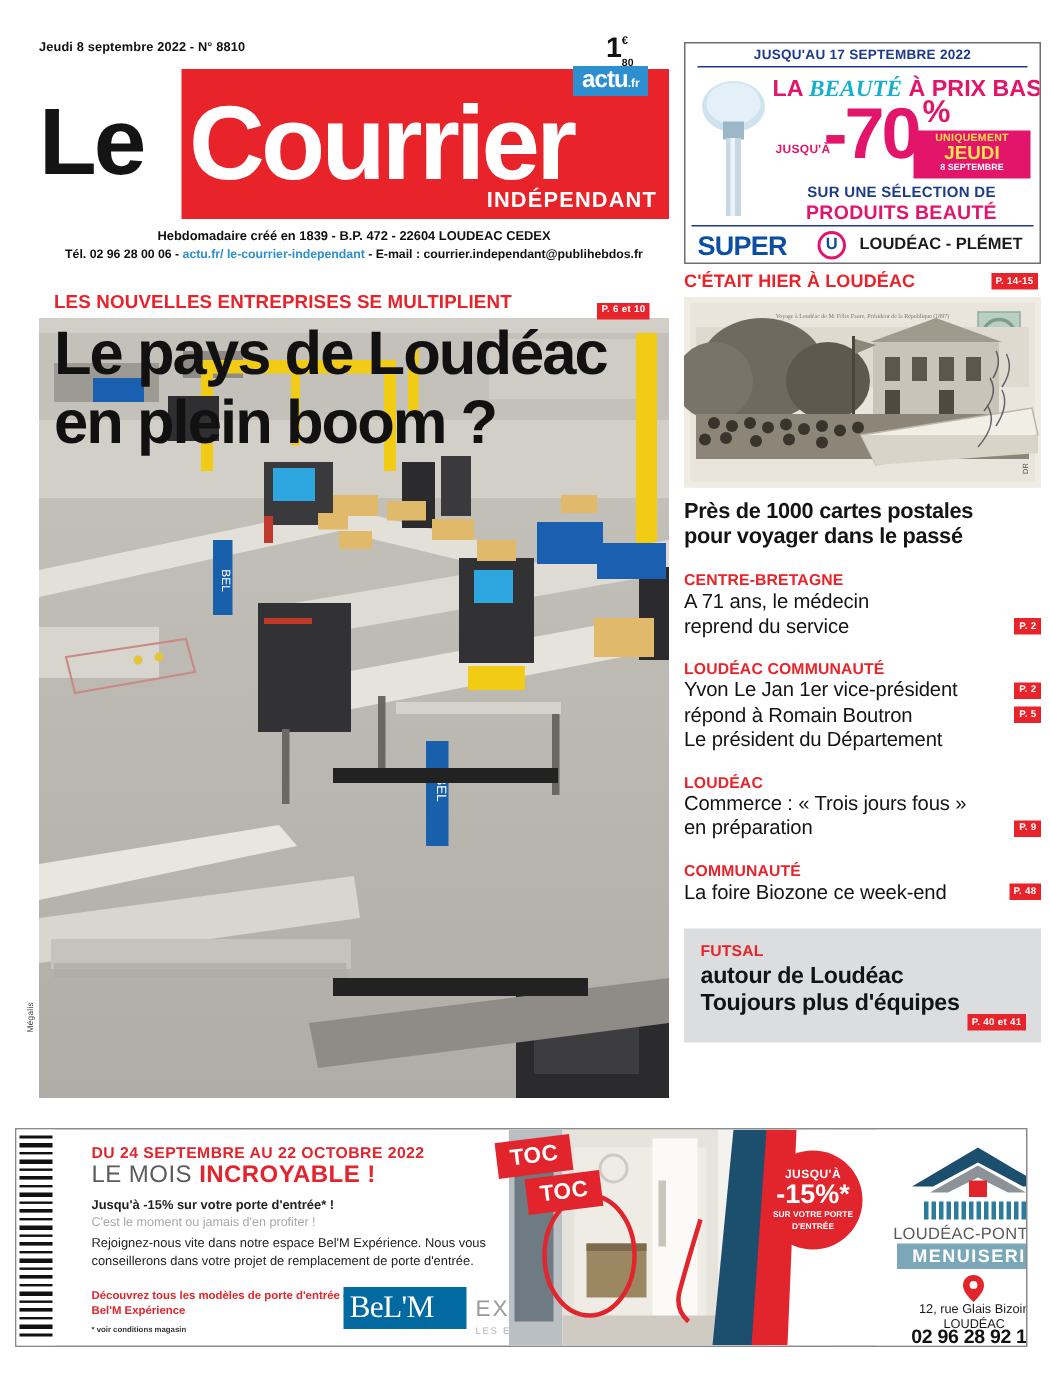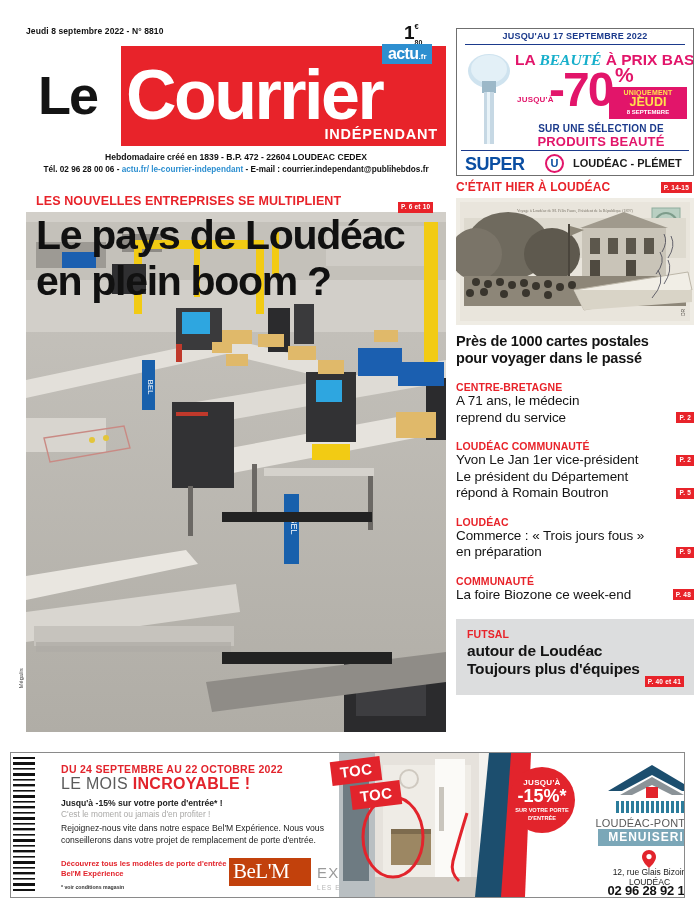--- a/index.html
+++ b/index.html
@@ -27,24 +27,23 @@
   .price .cents { font-size: 7px; display: block; line-height: 7px; }
 
   
   .masthead { position: absolute; left: 26px; top: 46px; width: 420px; height: 100px; }
   .mast-red {
     position: absolute; left: 95px; top: 0; right: 0; height: 100px;
     background: #E8232A;
   }
   .mast-le {
     position: absolute; left: 0; top: 18px;
-    font-size: 54px; font-weight: bold; color: #141414;
+    font-size: 63px; font-weight: bold; color: #141414;
     letter-spacing: -2px; line-height: 62px; z-index: 3;
     font-family: "Liberation Sans", sans-serif;
-    margin-left: 12px;
   }
   .mast-courrier {
     position: absolute; left: 100px; top: 14px;
     font-size: 70px; font-weight: bold; color: #ffffff;
     letter-spacing: -2.5px; line-height: 70px; z-index: 3;
   }
   .mast-indep {
     position: absolute; right: 8px; top: 80px;
     font-size: 14.5px; font-weight: bold; color: #ffffff;
     letter-spacing: .8px; z-index: 3;
@@ -202,21 +201,21 @@
   .ba-date { position: absolute; left: 22px; top: 10px; font-size: 10.5px; font-weight: bold; color: #E2242C; letter-spacing: .3px; }
   .ba-mois { position: absolute; left: 22px; top: 22px; font-size: 16px; color: #5b5b5b; letter-spacing: .3px; }
   .ba-mois b { color: #E2242C; font-weight: bold; }
   .ba-p1 { position: absolute; left: 22px; top: 45px; font-size: 8.6px; font-weight: bold; color: #222; }
   .ba-p2 { position: absolute; left: 22px; top: 56px; font-size: 8.4px; color: #aaa9a7; }
   .ba-p3 { position: absolute; left: 22px; top: 70px; font-size: 8.6px; color: #222; line-height: 11.5px; width: 280px; }
   .ba-p4 { position: absolute; left: 22px; top: 106px; font-size: 7.6px; font-weight: bold; color: #E2242C; line-height: 9.5px; width: 250px; }
   .ba-note { position: absolute; left: 22px; top: 131px; font-size: 5.2px; font-weight: bold; color: #333; }
 
   .belm { position: absolute; left: 190px; top: 105px; width: 250px; height: 34px; }
-  .belm-box { position: absolute; left: 0; top: 0; width: 82px; height: 28px; background: #c2410c; }
+  .belm-box { position: absolute; left: 0; top: 0; width: 82px; height: 28px; background: #0369a1; }
   .belm-txt { position: absolute; left: 4px; top: 1px; font-size: 21px; color: #fff;
               font-family: "Liberation Serif", serif; letter-spacing: -.5px; }
   .belm-exp { position: absolute; left: 88px; top: 6px; font-size: 15px; color: #9b9b9b; letter-spacing: 1.3px; }
   .belm-sub { position: absolute; left: 88px; top: 26px; font-size: 6.4px; color: #b5b5b5; letter-spacing: 1.1px; }
 
   .toc1, .toc2 {
     position: absolute; background: #E2242C; color: #fff; font-weight: bold;
     font-size: 15px; padding: 3px 9px 4px 9px; letter-spacing: .3px;
   }
   .toc1 { left: 292px; top: 6px; transform: rotate(-7deg); }
@@ -469,25 +468,25 @@
         <span class="pageref">P. 2</span>
       </div>
     </div>
 
     <div class="brief">
       <div class="brief-cat">LOUDÉAC COMMUNAUTÉ</div>
       <div class="brief-line">
         <span>Yvon Le Jan 1er vice-président</span>
         <span class="pageref">P. 2</span>
       </div>
-      <div class="brief-line noref">Le président du Département</div>
       <div class="brief-line">
         <span>répond à Romain Boutron</span>
         <span class="pageref">P. 5</span>
       </div>
+      <div class="brief-line noref">Le président du Département</div>
     </div>
 
     <div class="brief">
       <div class="brief-cat">LOUDÉAC</div>
       <div class="brief-line noref">Commerce : « Trois jours fous »</div>
       <div class="brief-line">
         <span>en préparation</span>
         <span class="pageref">P. 9</span>
       </div>
     </div>

